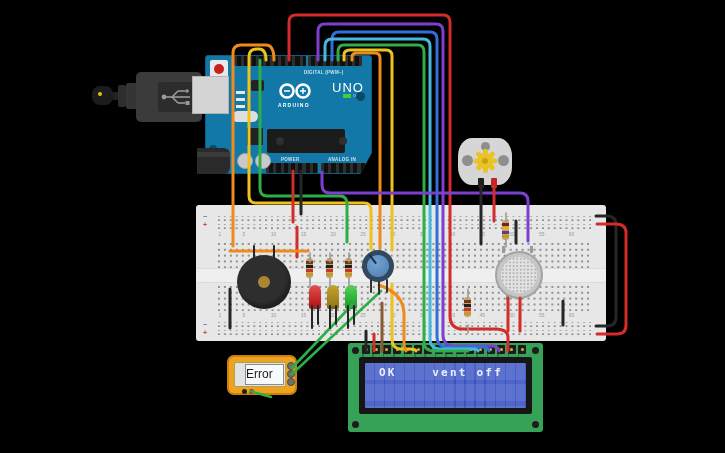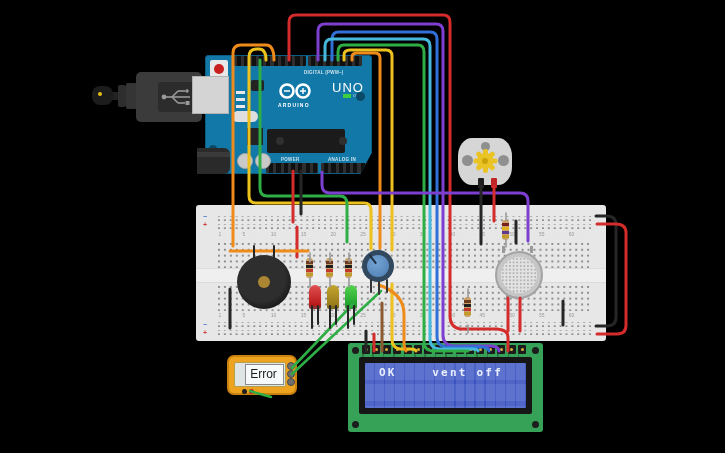--- a/index.html
+++ b/index.html
@@ -61,21 +61,21 @@
   .lcd-pin i{position:absolute;left:2.5px;top:3px;width:3px;height:3px;border-radius:50%;background:#d9b23a;}
   #lcd .pinstrip{position:absolute;left:14px;top:11px;width:166px;height:5px;
     background-image:repeating-linear-gradient(90deg,#2c7a43 0 1.5px,rgba(0,0,0,0) 1.5px 10.4px);}
   .screw{position:absolute;width:7px;height:7px;border-radius:50%;background:#1d1d1d;}
   
   #meter{left:227px;top:355px;width:66px;height:36px;background:#eda31f;border:2px solid #c9820e;
     border-radius:7px;z-index:10;}
   #meter .mscreen{position:absolute;left:5px;top:5px;width:50px;height:23px;background:#dfe5e5;
     border:1px solid #b6a050;border-radius:2px;}
   #meter .mval{position:absolute;right:1px;top:1px;width:35px;height:19px;background:#f7fafa;
-    border:1px solid #8a8a8a;font-size:12px;color:#1c1c1c;text-align:center;line-height:19px;padding-right:2px;}
+    border:1px solid #8a8a8a;font-size:12px;color:#1c1c1c;text-align:left;line-height:19px;padding-right:2px;}
   .mbtn{position:absolute;left:58px;width:6px;height:6px;border-radius:50%;background:#6f6f6f;border:1px solid #4a4a4a;}
   .probe{position:absolute;top:32px;width:5px;height:5px;border-radius:50%;}
   
   #usb-plug{left:136px;top:72px;width:66px;height:50px;background:#3b3b3b;border-radius:5px;z-index:7;}
   #usb-plug .inner{position:absolute;left:22px;top:10px;width:40px;height:30px;background:#2c2c2c;border-radius:3px;}
   #usb-port{left:192px;top:76px;width:35px;height:36px;background:#d4d4d4;border:1px solid #b2b2b2;z-index:9;}
   svg#wires{position:absolute;left:0;top:0;z-index:50;pointer-events:none;}
 </style>
 </head>
 <body>

